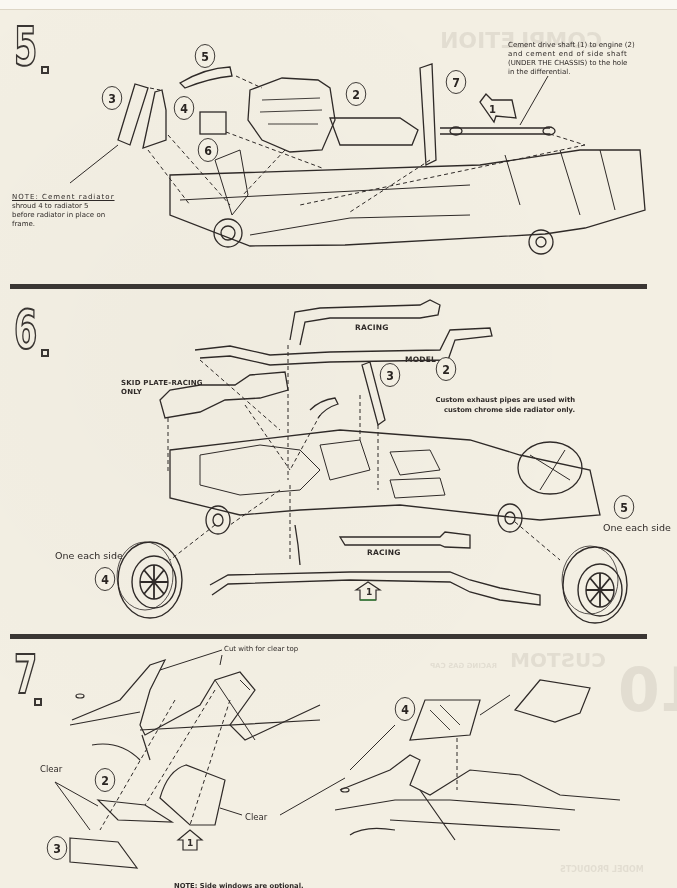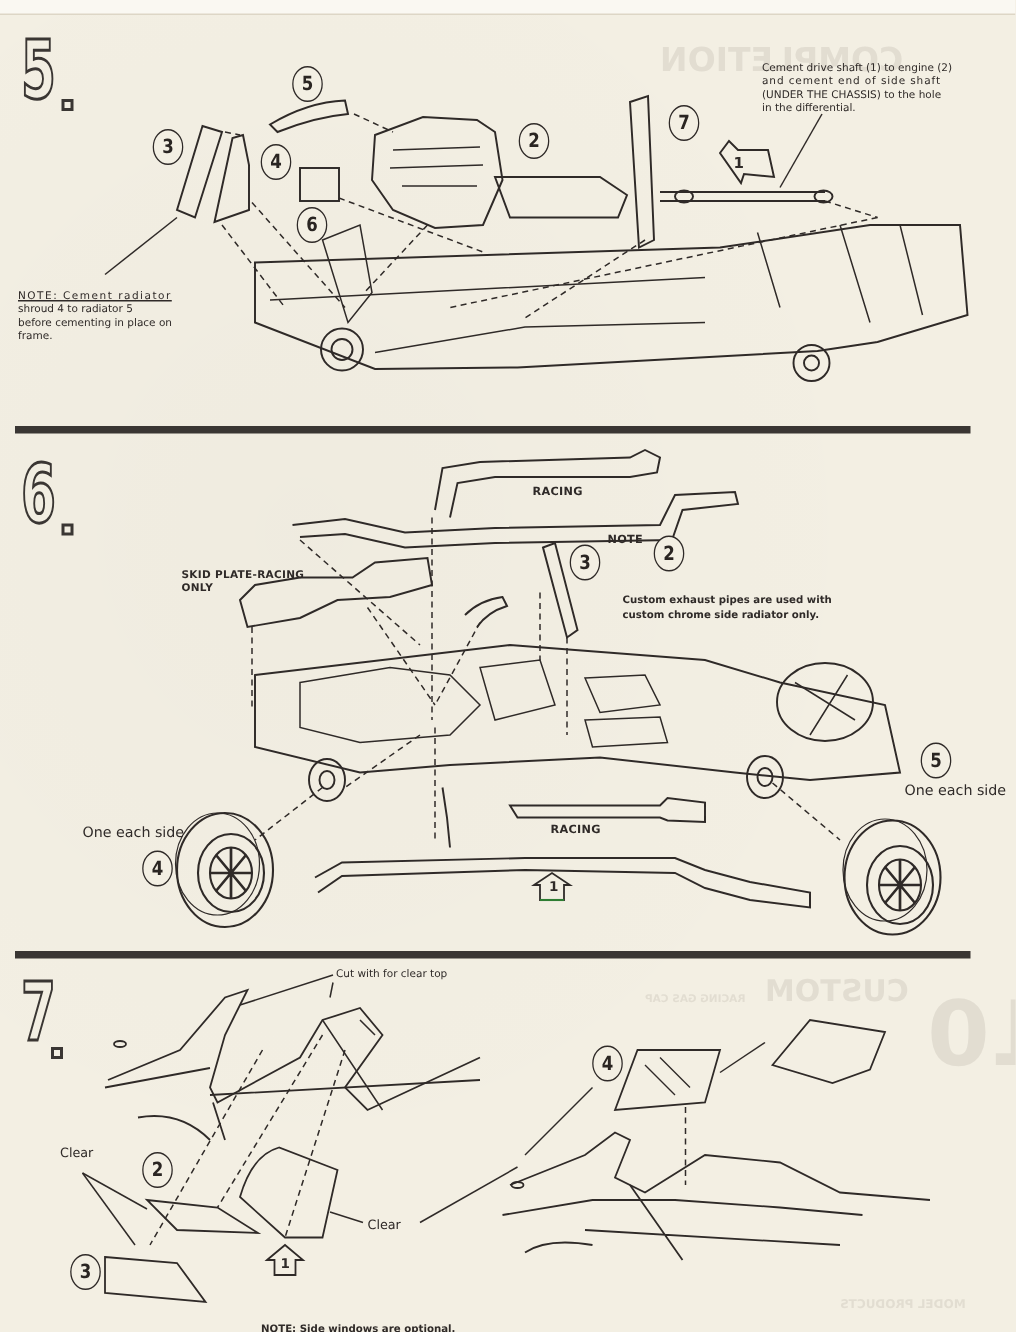--- a/index.html
+++ b/index.html
@@ -90,21 +90,21 @@
     <div class="callout" style="left:100px;top:86px;">3</div>
     <div class="callout" style="left:172px;top:96px;">4</div>
     <div class="callout" style="left:196px;top:138px;">6</div>
     <div class="callout" style="left:344px;top:82px;">2</div>
     <div class="callout" style="left:444px;top:70px;">7</div>
     <div class="label" style="left:489px;top:104px;font-size:10px;">1</div>
 
     <div class="note" style="left:12px;top:193px;width:112px;font-weight:normal;">
       <div style="letter-spacing:1px;text-decoration:underline;">NOTE: Cement radiator</div>
       <div>shroud  4   to radiator  5</div>
-      <div>before cementing in place on</div>
+      <div>before radiator in place on</div>
       <div>frame.</div>
     </div>
 
     <div class="note" style="left:492px;top:41px;width:140px;font-weight:normal;font-size:7px;line-height:9px;margin-left:16px;">
       <div>Cement drive shaft (1) to engine (2)</div>
       <div style="letter-spacing:0.6px;">and cement end of side shaft</div>
       <div>(UNDER THE CHASSIS) to the hole</div>
       <div>in the differential.</div>
     </div>
   </section>
@@ -181,26 +181,26 @@
     <div class="callout" style="left:378px;top:363px;">3</div>
     <div class="callout" style="left:93px;top:567px;">4</div>
     <div class="callout" style="left:612px;top:495px;">5</div>
     <div class="label" style="left:366px;top:587px;font-size:9px;">1</div>
 
     <div class="label" style="left:121px;top:363px;line-height:9px;font-size:7px;margin-top:16px;">
       <div>SKID PLATE-RACING</div>
       <div>ONLY</div>
     </div>
     <div class="label" style="left:355px;top:323px;font-size:7.5px;">RACING</div>
-    <div class="label" style="left:405px;top:355px;font-size:7.5px;">NOTE</div>
+    <div class="label" style="left:405px;top:355px;font-size:7.5px;">MODEL</div>
     <div class="label" style="left:367px;top:548px;font-size:7.5px;">RACING</div>
     <div class="plain" style="left:55px;top:550px;">One each side</div>
     <div class="plain" style="left:603px;top:522px;">One each side</div>
 
-    <div class="note" style="left:415px;top:395px;width:160px;font-size:6.8px;line-height:10px;">
+    <div class="note" style="left:415px;top:395px;width:160px;font-size:6.8px;line-height:10px;text-align:right;">
       <div>Custom exhaust pipes are used with</div>
       <div>custom  chrome   side radiator only.</div>
     </div>
   </section>
 
   <div class="divider" style="top:634px;width:637px;"></div>
 
   <section>
     <div class="stepnum" style="left:14px;top:648px;">7</div>
     <div class="stepdot" style="left:34px;top:698px;"></div>

